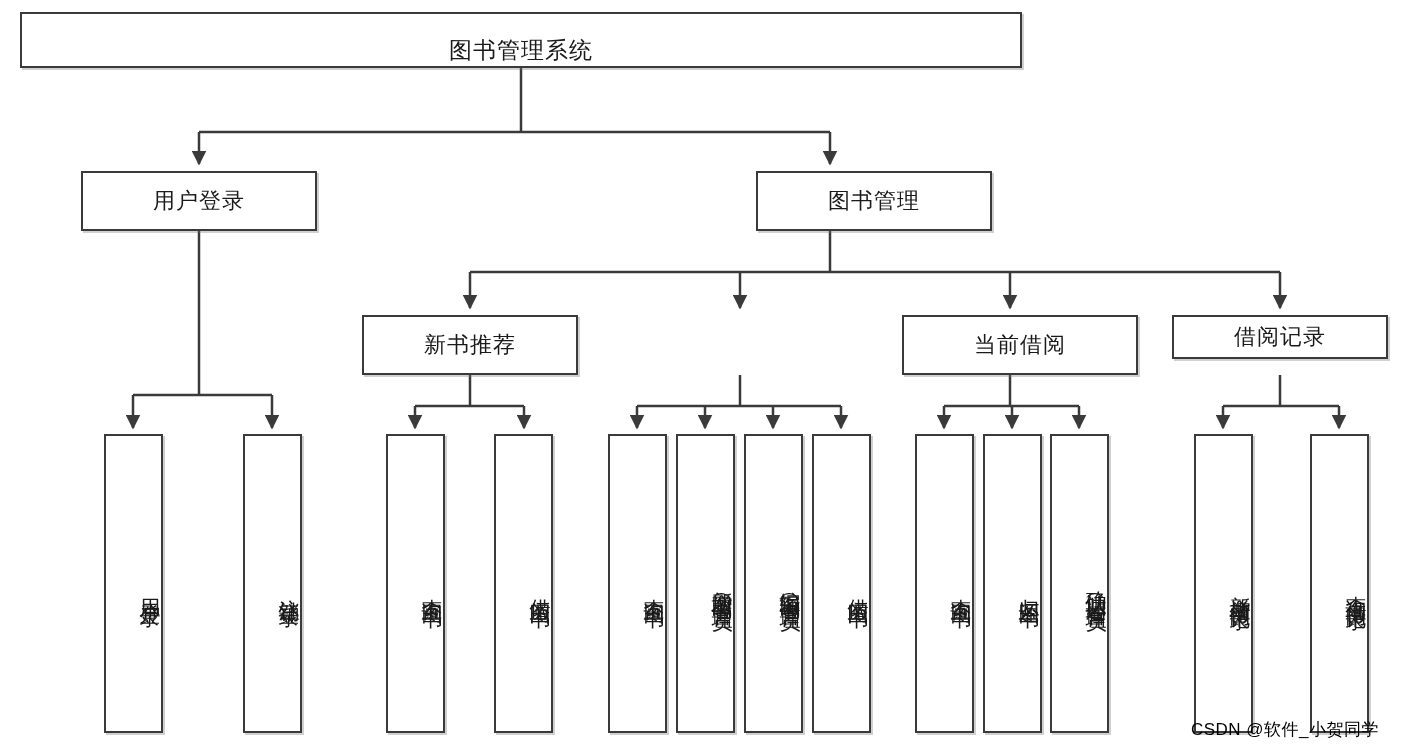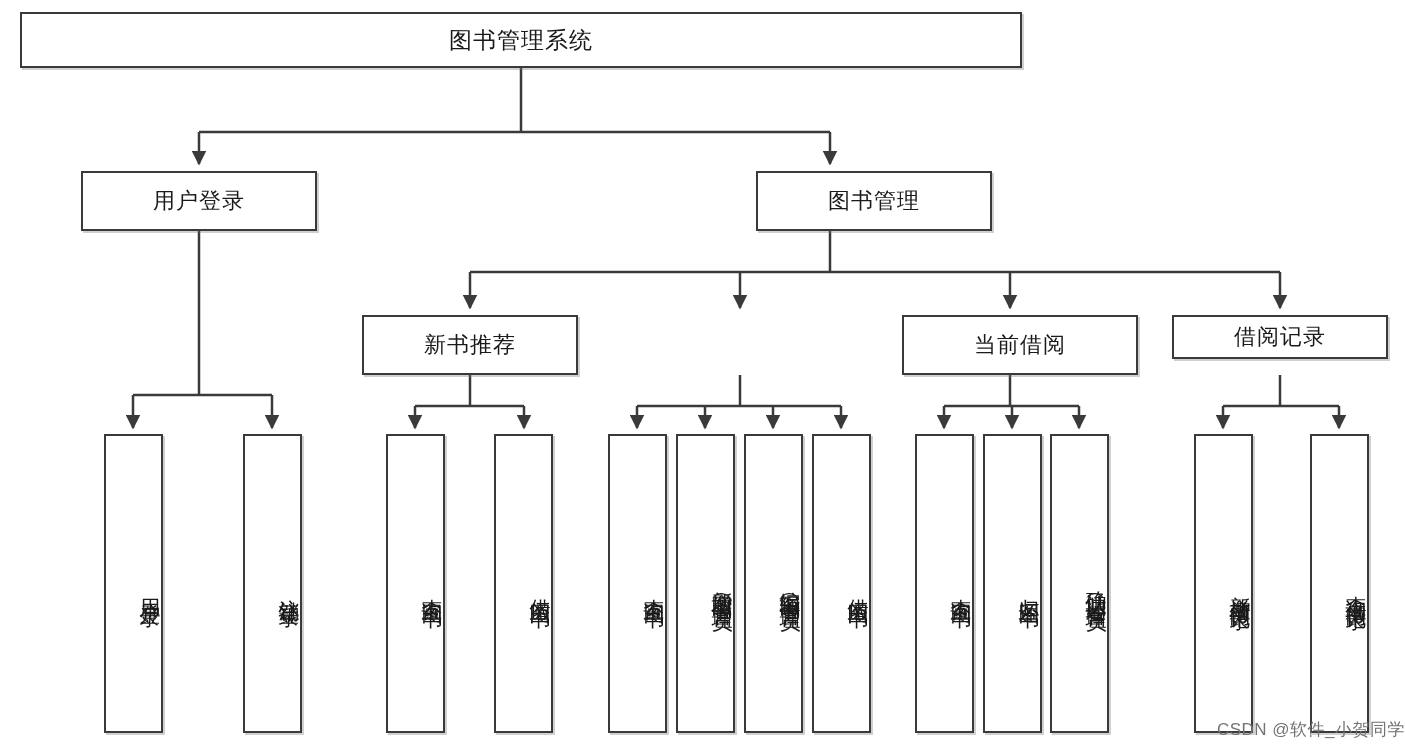--- a/index.html
+++ b/index.html
@@ -50,24 +50,24 @@
   svg#edges {
     position: absolute;
     left: 0;
     top: 0;
     width: 1405px;
     height: 747px;
     pointer-events: none;
   }
   .watermark {
     position: absolute;
-    right: 0;
+    right: 26px;
     bottom: 6px;
     font-size: 17px;
-    color: #737373;
+    color: #000000;
     letter-spacing: 0.5px;
     white-space: nowrap;
   }
 </style>
 </head>
 <body>
 
 <div id="canvas">
 
   <svg id="edges" viewBox="0 0 1405 747">
@@ -113,21 +113,21 @@
       <path d="M 1012 406 L 1012 428" marker-end="url(#arrow)"></path>
       <path d="M 1079 406 L 1079 428" marker-end="url(#arrow)"></path>
 
       <path d="M 1280 375 L 1280 406"></path>
       <path d="M 1223 406 L 1339 406"></path>
       <path d="M 1223 406 L 1223 428" marker-end="url(#arrow)"></path>
       <path d="M 1339 406 L 1339 428" marker-end="url(#arrow)"></path>
     </g>
   </svg>
 
-  <div class="node node-h node-root" style="left:20px; top:12px; width:1002px; height:56px;">
+  <div class="node node-h node-root" style="left:20px; top:12px; width:1002px; height:56px;align-items:flex-end;">
     <span>图书管理系统</span>
   </div>
 
   <div class="node node-h" style="left:81px; top:171px; width:236px; height:60px;">
     <span>用户登录</span>
   </div>
   <div class="node node-h" style="left:712px; top:171px; width:236px; height:60px;margin-left:44px;">
     <span>图书管理</span>
   </div>
 

